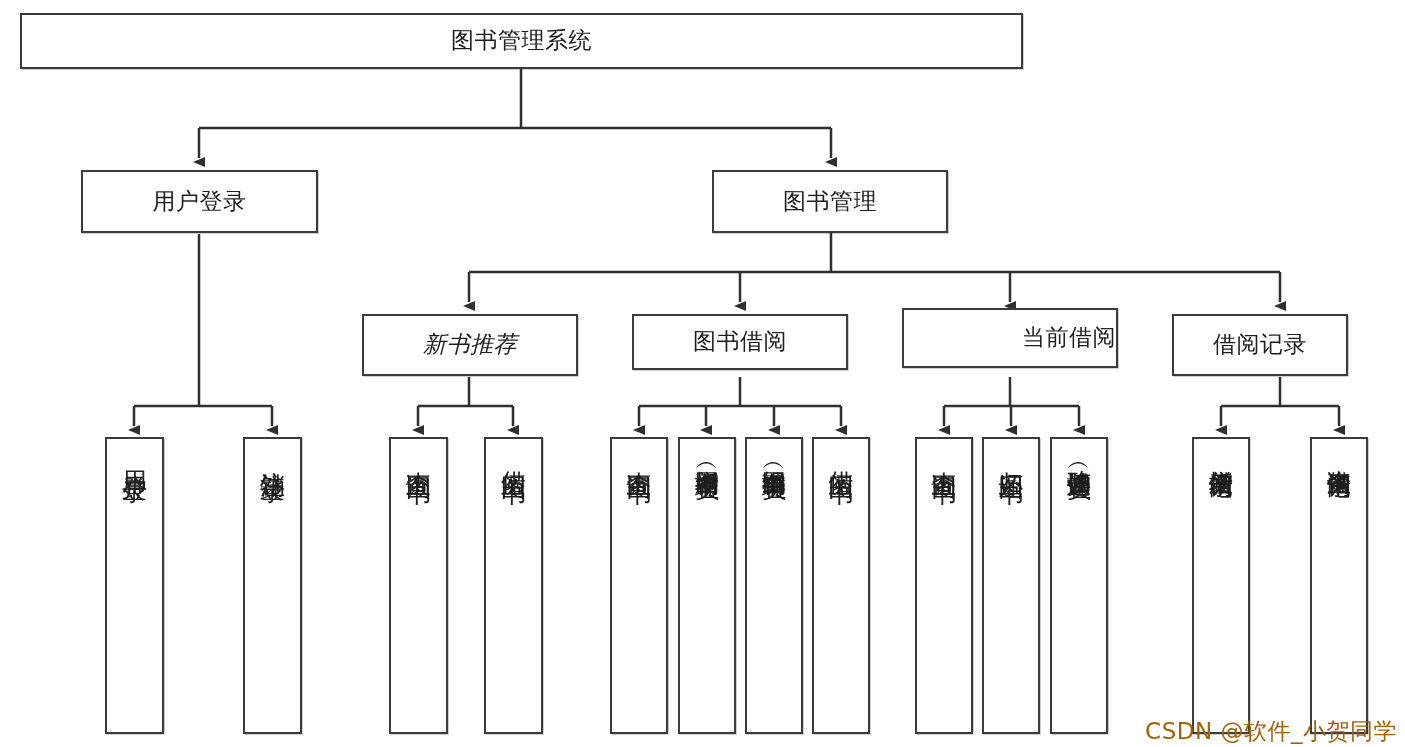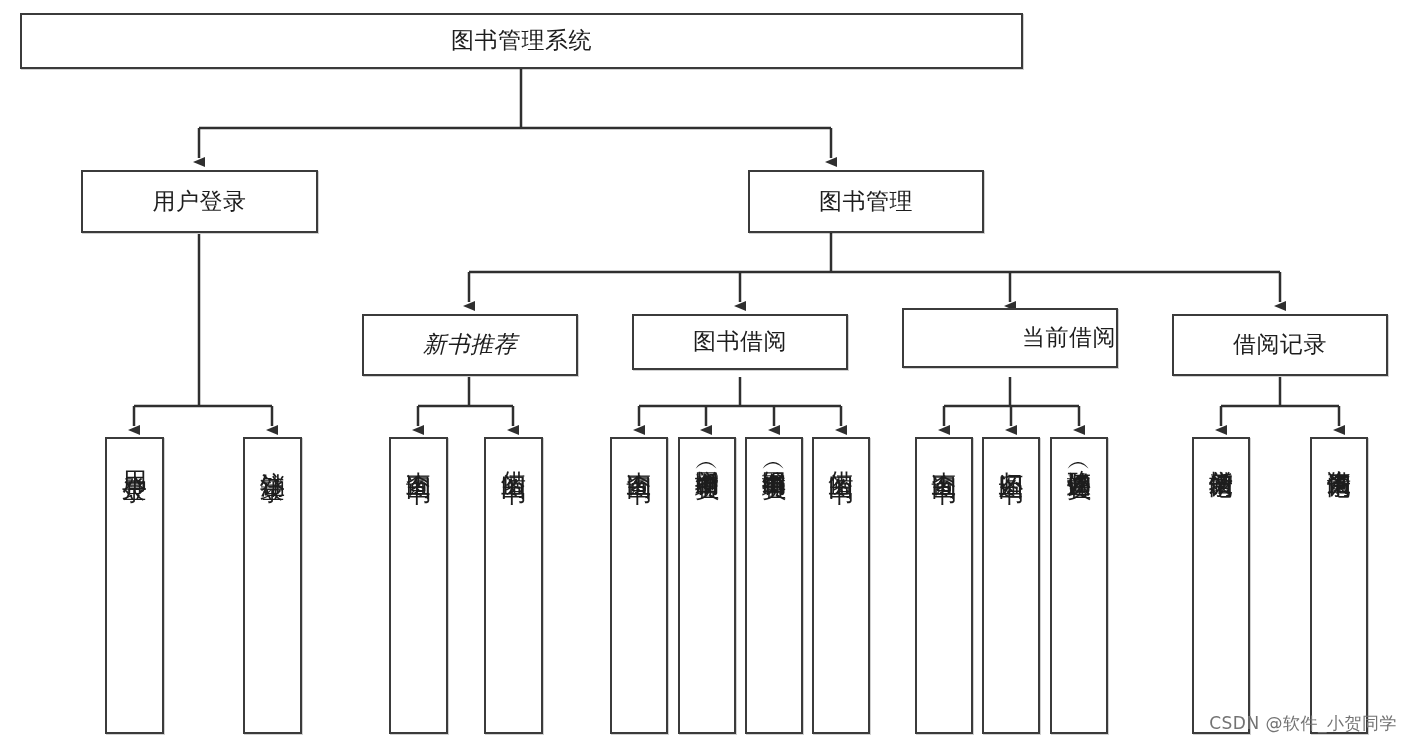--- a/index.html
+++ b/index.html
@@ -63,23 +63,23 @@
     letter-spacing: 3px;
     white-space: nowrap;
   }
   .node.vert.tight .node-label {
     font-size: 24px;
     letter-spacing: 1px;
   }
   #watermark {
     position: absolute;
     right: 8px;
-    bottom: 12px;
-    font-size: 17px;
-    color: #737373;
+    bottom: 0;
+    font-size: 23px;
+    color: #a16207;
     letter-spacing: 0.5px;
     white-space: nowrap;
     pointer-events: none;
   }
 </style>
 </head>
 <body>
 
 <div id="diagram-root">
 
@@ -133,34 +133,34 @@
     </g>
   </svg>
 
   <div class="node horiz" style="left:20px; top:13px; width:1003px; height:56px;">
     <span class="node-label">图书管理系统</span>
   </div>
 
   <div class="node horiz" style="left:81px; top:170px; width:237px; height:63px;">
     <span class="node-label">用户登录</span>
   </div>
-  <div class="node horiz" style="left:748px; top:170px; width:236px; height:63px;">
+  <div class="node horiz" style="left:712px; top:170px; width:236px; height:63px;">
     <span class="node-label">图书管理</span>
   </div>
 
   <div class="node horiz" style="left:362px; top:314px; width:216px; height:62px;font-style:italic;">
     <span class="node-label">新书推荐</span>
   </div>
   <div class="node horiz" style="left:632px; top:314px; width:216px; height:56px;">
     <span class="node-label">图书借阅</span>
   </div>
   <div class="node horiz" style="left:902px; top:308px; width:216px; height:60px;justify-content:flex-end;">
     <span class="node-label">当前借阅</span>
   </div>
-  <div class="node horiz" style="left:1172px; top:314px; width:216px; height:62px;">
+  <div class="node horiz" style="left:1172px; top:314px; width:176px; height:62px;">
     <span class="node-label">借阅记录</span>
   </div>
 
   <div class="node vert" style="left:105px; top:437px; width:59px; height:297px;">
     <span class="node-label">用户登录</span>
   </div>
   <div class="node vert" style="left:243px; top:437px; width:59px; height:297px;">
     <span class="node-label">注销登录</span>
   </div>
 

